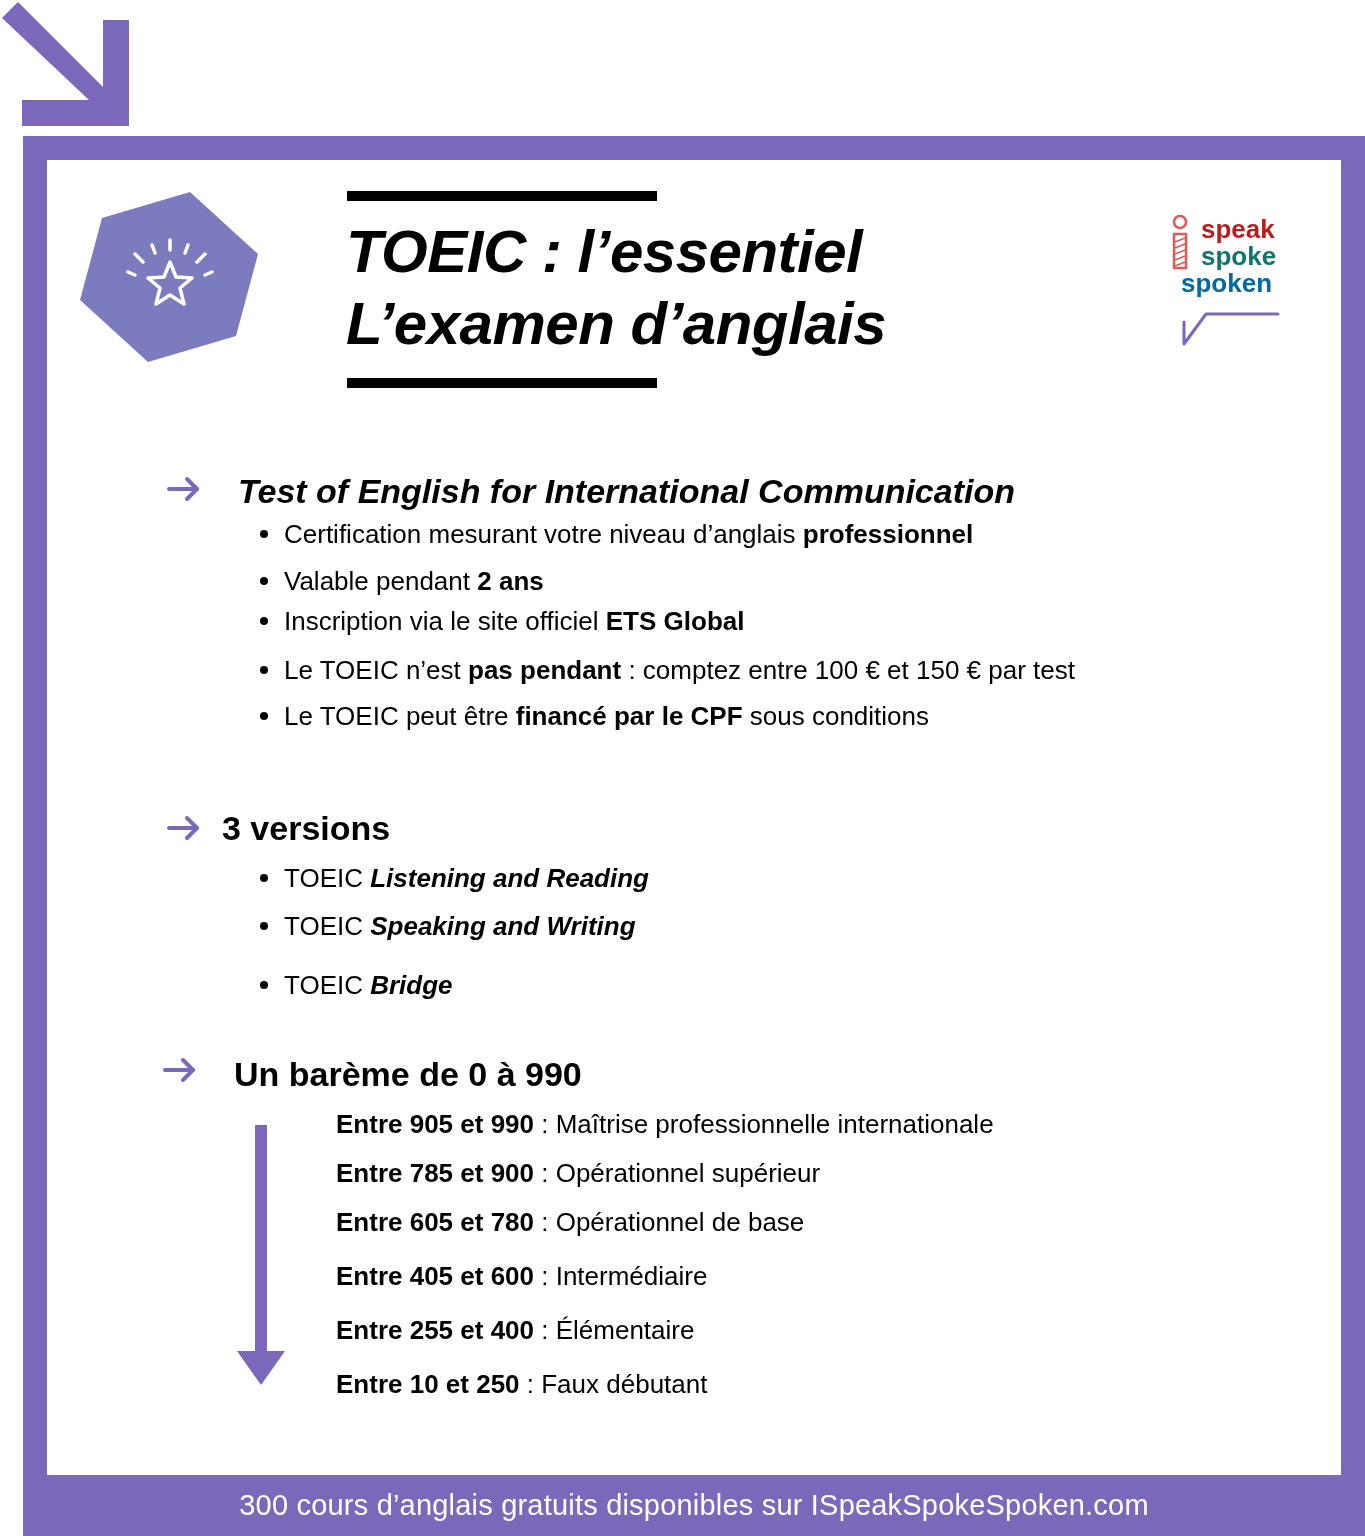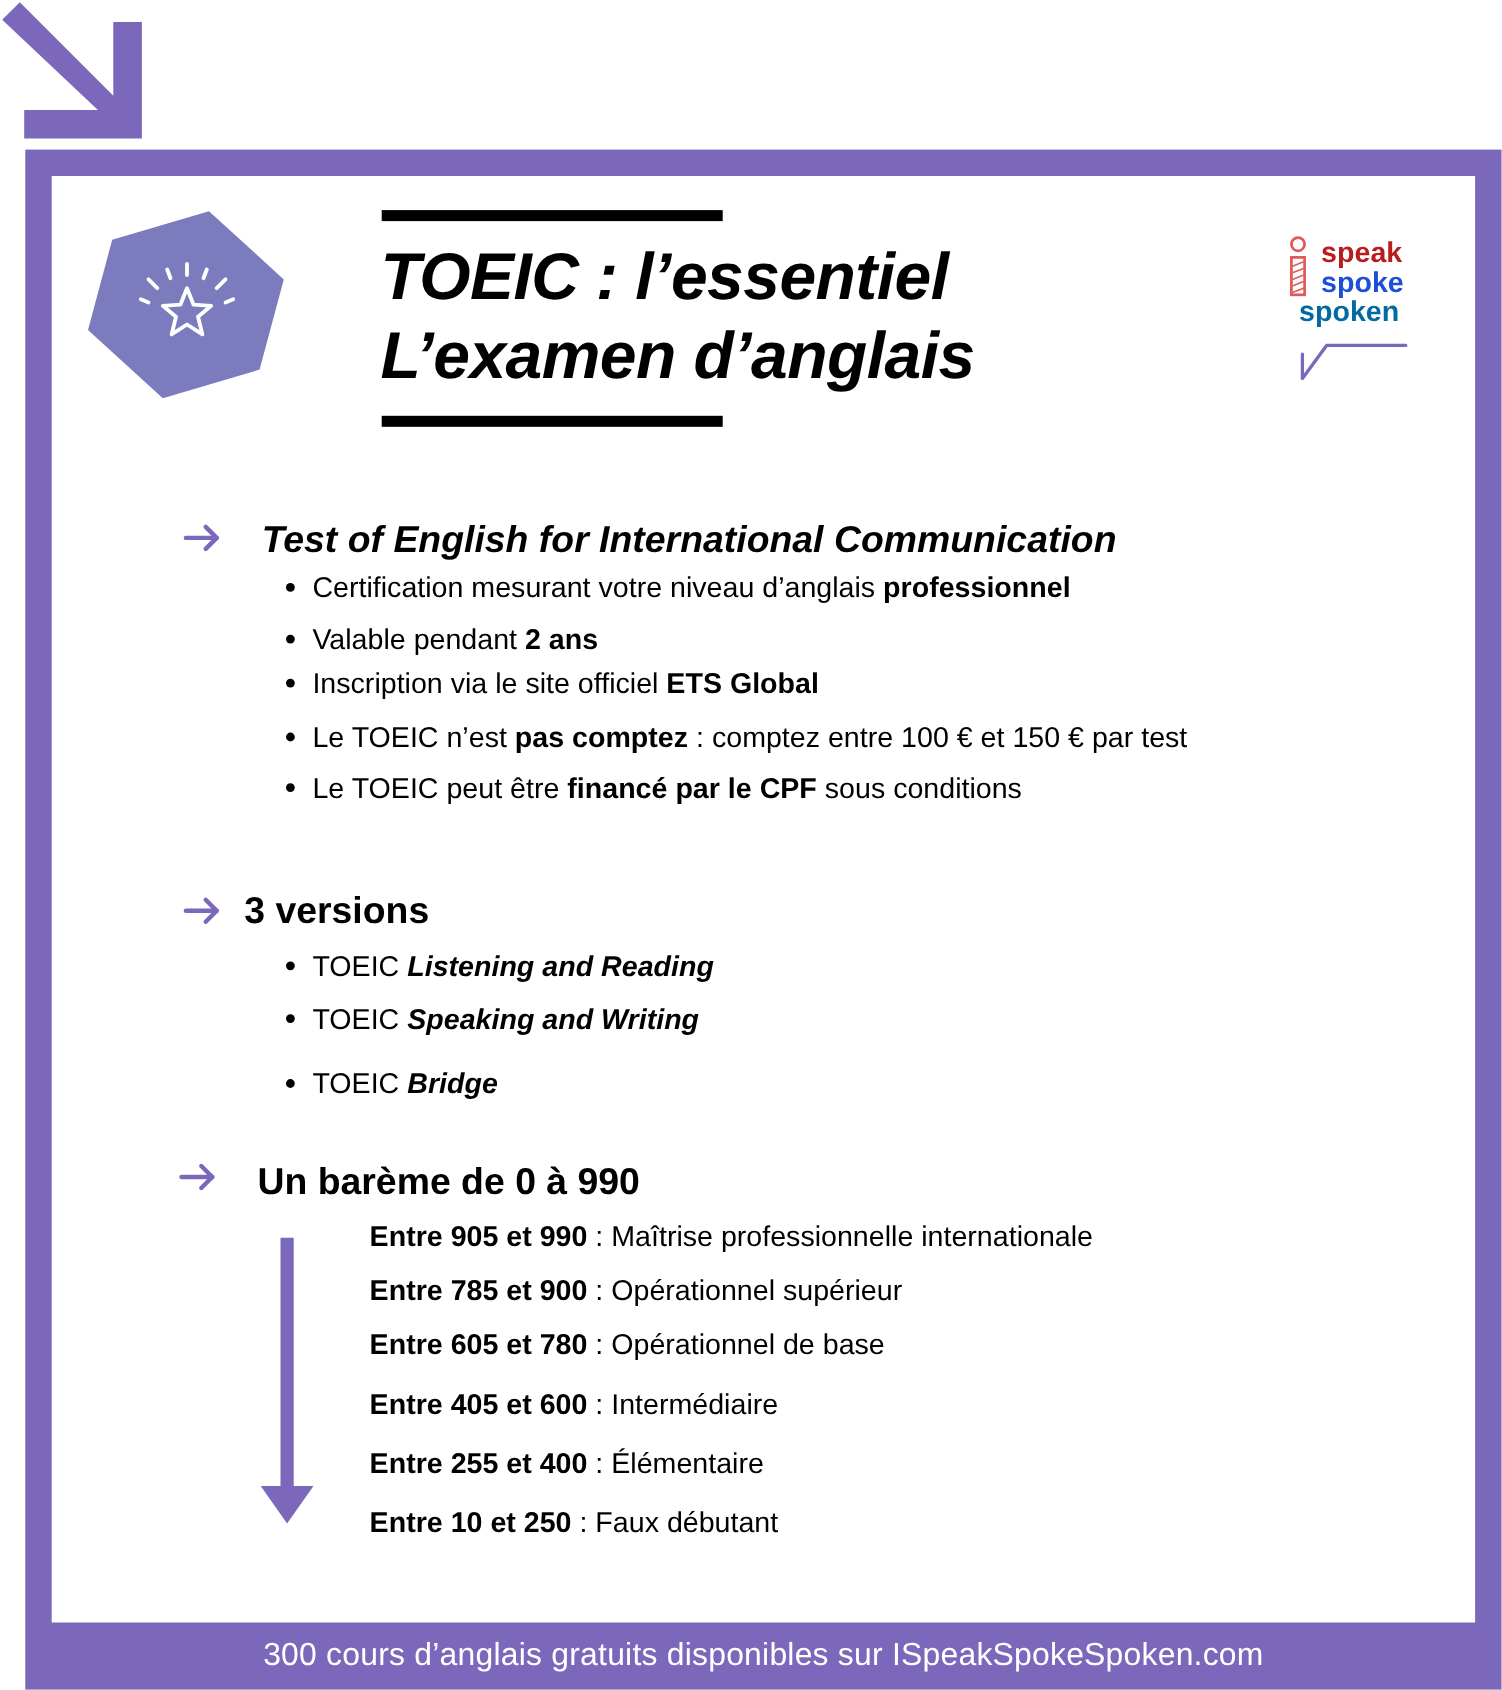--- a/index.html
+++ b/index.html
@@ -30,21 +30,21 @@
     font-weight:bold; font-style:italic; font-size:60px; line-height:72px;
     letter-spacing:-0.5px;
   }
   .title div { white-space:nowrap; }
   .logo { position:absolute; left:1170px; top:214px; width:120px; height:135px; }
   .logo-text {
     position:absolute; left:1201px; top:216px; font-weight:bold;
     font-size:26px; line-height:27px;
   }
   .logo-text .w1 { color:#b91c1c; }
-  .logo-text .w2 { color:#1d4ed8; }
+  .logo-text .w2 { color:#0f766e; }
   .logo-text .w3 { color:#0369a1; margin-left:-20px; }
 
   .section-arrow { position:absolute; width:36px; height:26px; }
   .heading { position:absolute; font-size:34px; font-weight:bold; white-space:nowrap; }
   .heading.it { font-style:italic; }
   .bullet {
     position:absolute; left:260px; font-size:26px; white-space:nowrap;
   }
   .bullet::before {
     content:""; display:inline-block; width:8px; height:8px; border-radius:50%;
@@ -112,21 +112,21 @@
   <g stroke="#7b68bb" stroke-width="4" fill="none" stroke-linecap="round" stroke-linejoin="round">
       <line x1="3" y1="13" x2="31" y2="13"></line>
       <polyline points="21,3 31,13 21,23"></polyline>
     </g>
 </svg>
 <div class="heading it" style="left:238px; top:472px;">Test of English for International Communication</div>
 
 <div class="bullet" style="top:519px;"><span>Certification mesurant votre niveau d’anglais </span><b>professionnel</b><span></span></div>
 <div class="bullet" style="top:566px;text-align:center;"><span>Valable pendant </span><b>2 ans</b><span></span></div>
 <div class="bullet" style="top:606px;"><span>Inscription via le site officiel </span><b>ETS Global</b><span></span></div>
-<div class="bullet" style="top:655px;"><span>Le TOEIC n’est </span><b>pas comptez</b><span> : comptez entre 100 € et 150 € par test</span></div>
+<div class="bullet" style="top:655px;"><span>Le TOEIC n’est </span><b>pas pendant</b><span> : comptez entre 100 € et 150 € par test</span></div>
 <div class="bullet" style="top:701px;"><span>Le TOEIC peut être </span><b>financé par le CPF</b><span> sous conditions</span></div>
 
 <svg class="section-arrow" style="left:166px; top:815px;" viewBox="0 0 36 26">
   <g stroke="#7b68bb" stroke-width="4" fill="none" stroke-linecap="round" stroke-linejoin="round">
       <line x1="3" y1="13" x2="31" y2="13"></line>
       <polyline points="21,3 31,13 21,23"></polyline>
     </g>
 </svg>
 <div class="heading" style="left:222px; top:809px;">3 versions</div>
 

